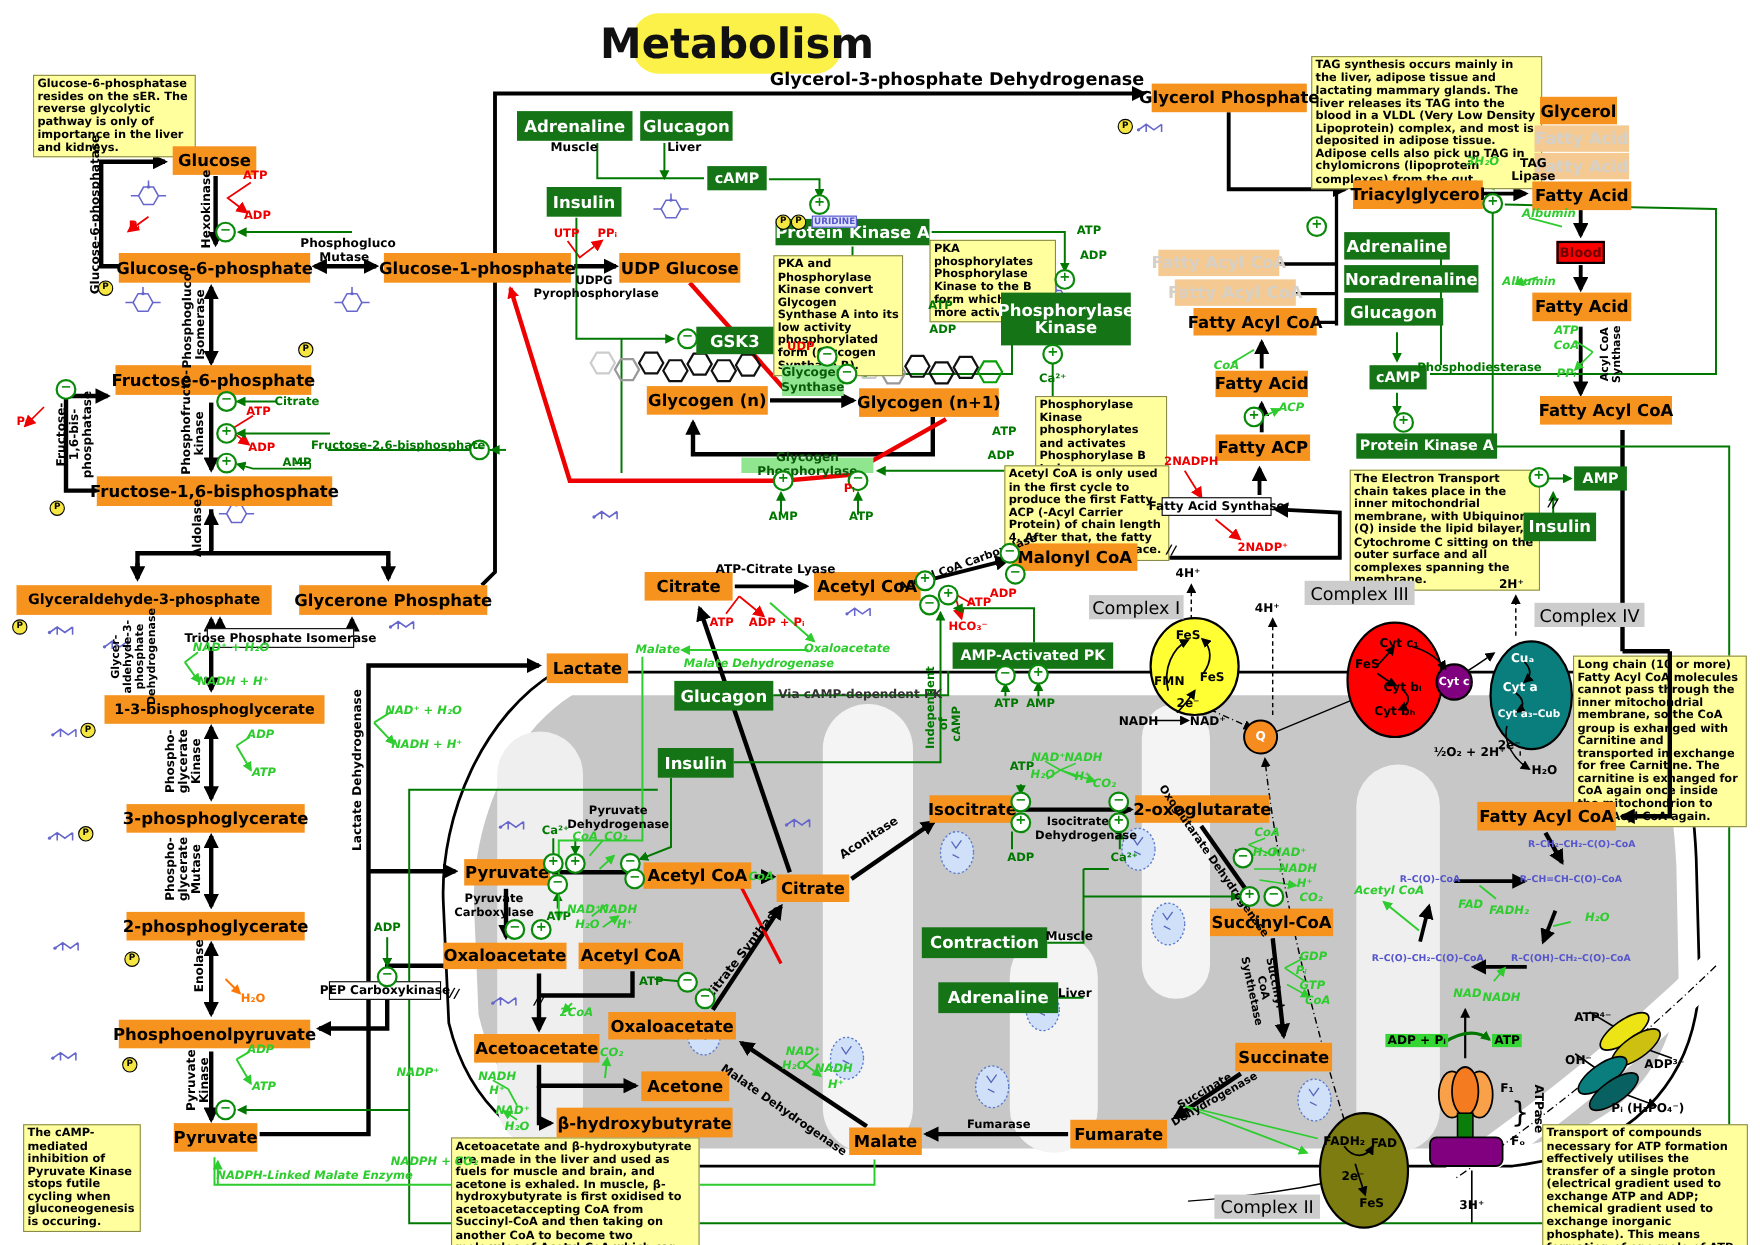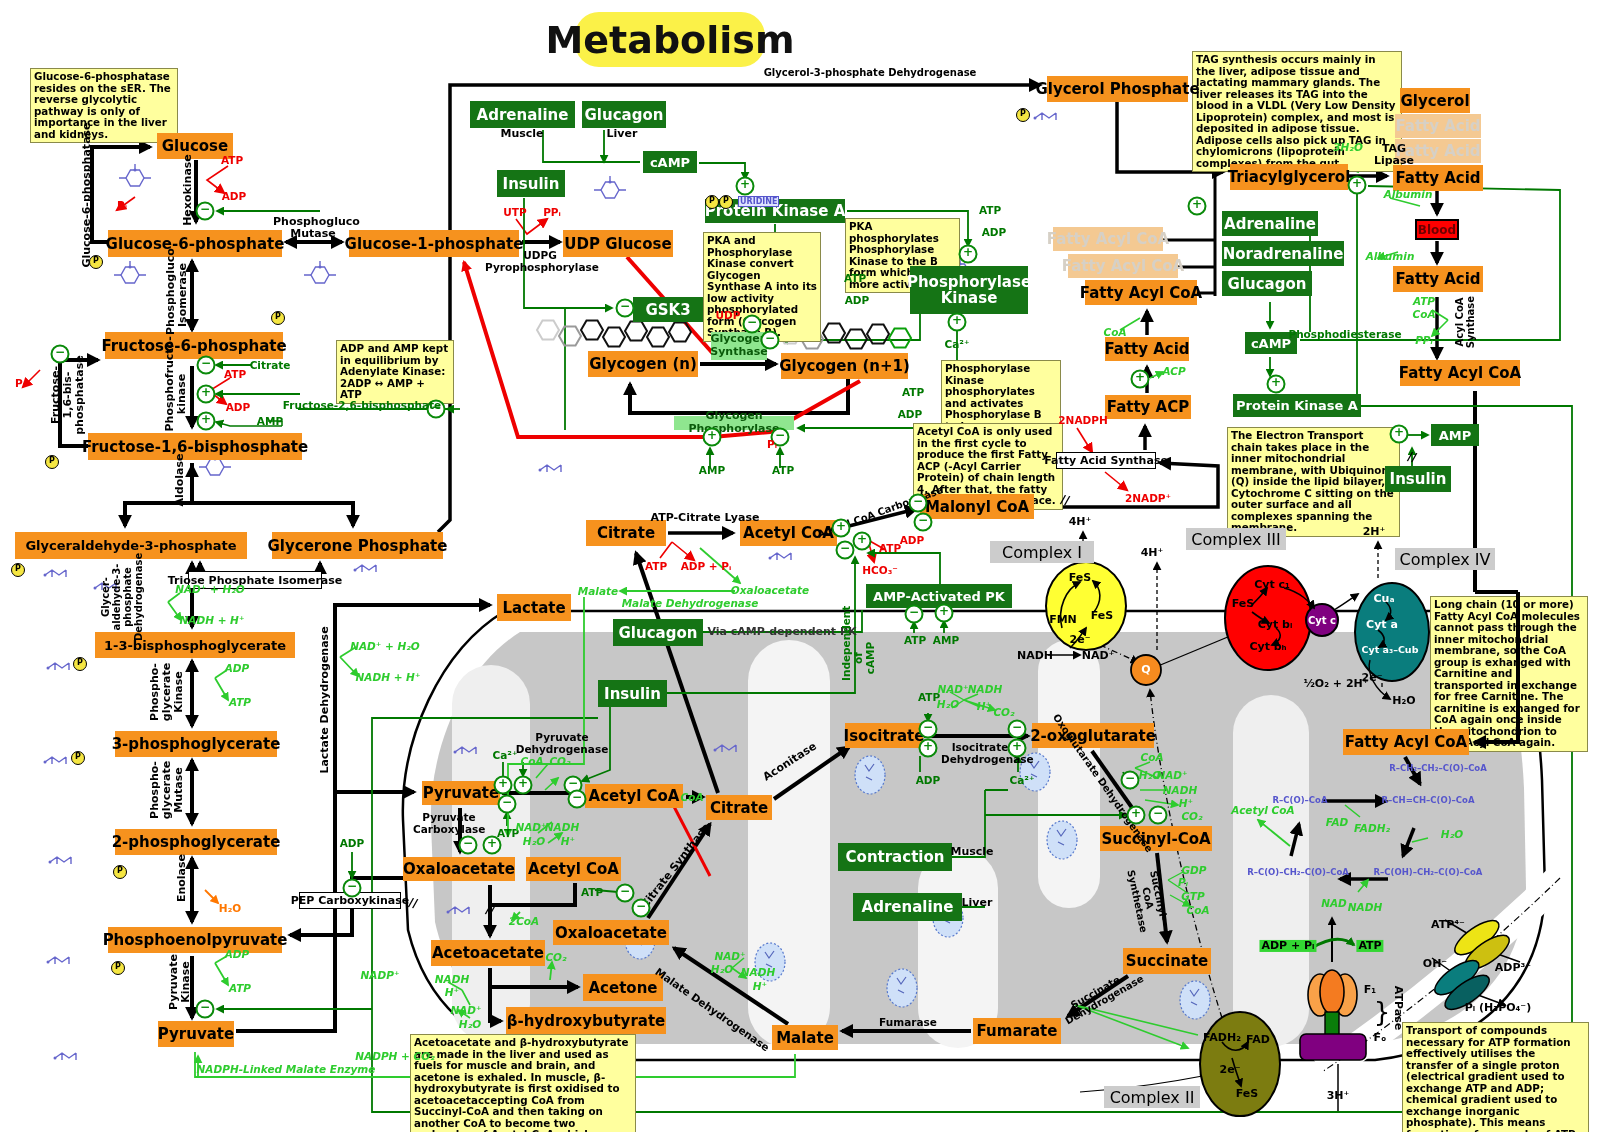--- a/index.html
+++ b/index.html
@@ -328,27 +328,27 @@
         <use href="#mb" transform="translate(902,988)"></use>
         <use href="#mb" transform="translate(770,962)"></use>
         <use href="#mb" transform="translate(640,940)"></use>
         <use href="#mb" transform="translate(1195,1000)"></use>
 </g>
 </svg>
 
 <div class="abs title" style="left:575px;top:12px;width:190px;height:55px">Metabolism</div>
 
 <div class="abs note" style="left:30px;top:68px;width:148px">Glucose-6-phosphatase resides on the sER. The reverse glycolytic pathway is only of importance in the liver and kidneys.</div>
-<div class="abs note" style="left:336px;top:340px;width:118px">ADP and AMP kept in equilibrium by Adenylate Kinase:  2ADP ↔ AMP + ATP</div>
 <div class="abs note" style="left:1192px;top:51px;width:210px">TAG synthesis occurs mainly in the liver, adipose tissue and lactating mammary glands. The liver releases its TAG into the blood in a VLDL (Very Low Density Lipoprotein) complex, and most is deposited in adipose tissue. Adipose cells also pick up TAG in chylomicrons (lipoprotein complexes) from the gut.</div>
 <div class="abs note" style="left:703px;top:232px;width:118px">PKA and Phosphorylase Kinase convert Glycogen Synthase A into its low activity phosphorylated form (Glycogen Synthase B).</div>
 <div class="abs note" style="left:845px;top:218px;width:115px">PKA phosphorylates Phosphorylase Kinase to the B form which is more active.</div>
 <div class="abs note" style="left:941px;top:360px;width:120px">Phosphorylase Kinase phosphorylates and activates Phosphorylase B to become Phosphorylase A.</div>
 <div class="abs note" style="left:913px;top:423px;width:150px">Acetyl CoA is only used in the first cycle to produce the first Fatty ACP (-Acyl Carrier Protein) of chain length 4. After that, the fatty ACP is used in its place.</div>
 <div class="abs note" style="left:1227px;top:427px;width:173px">The Electron Transport chain takes place in the inner mitochondrial membrane, with Ubiquinone (Q) inside the lipid bilayer, Cytochrome C sitting on the outer surface and all complexes spanning the membrane.</div>
+<div class="abs note" style="left:21px;top:1022px;width:107px">The cAMP-mediated inhibition of Pyruvate Kinase stops futile cycling when gluconeogenesis is occuring.</div>
 <div class="abs note" style="left:410px;top:1034px;width:226px">Acetoacetate and β-hydroxybutyrate are made in the liver and used as fuels for muscle and brain, and acetone is exhaled. In muscle, β-hydroxybutyrate is first oxidised to acetoacetaccepting CoA from Succinyl-CoA and then taking on another CoA to become two molecules of Acetyl-CoA which can enter the citric acid cycle.</div>
 <div class="abs note" style="left:1430px;top:596px;width:158px">Long chain (10 or more) Fatty Acyl CoA molecules cannot pass through the inner mitochondrial membrane, so the CoA group is exhanged with Carnitine and transported in exchange for free Carnitine. The carnitine is exhanged for CoA again once inside the mitochondrion to form Acyl CoA again.</div>
 <div class="abs note" style="left:1402px;top:1022px;width:187px">Transport of compounds necessary for ATP formation effectively utilises the transfer of a single proton (electrical gradient used to exchange ATP and ADP; chemical gradient used to exchange inorganic phosphate). This means formation of one mole of ATP requires the transfer of 4 moles of protons.</div>
 
 <div class="abs met" style="left:157px;top:133px;width:76px;height:26px">Glucose</div>
 <div class="abs met" style="left:108px;top:230px;width:174px;height:27px">Glucose-6-phosphate</div>
 <div class="abs met" style="left:349px;top:230px;width:170px;height:27px">Glucose-1-phosphate</div>
 <div class="abs met" style="left:563px;top:230px;width:110px;height:27px">UDP Glucose</div>
 <div class="abs met" style="left:105px;top:332px;width:178px;height:27px">Fructose-6-phosphate</div>
 <div class="abs met" style="left:88px;top:433px;width:214px;height:27px">Fructose-1,6-bisphosphate</div>
@@ -418,40 +418,40 @@
 <div class="abs grn" style="left:838px;top:843px;width:114px;height:28px">Contraction</div>
 <div class="abs grn" style="left:853px;top:893px;width:109px;height:28px">Adrenaline</div>
 
 <div class="abs lgl" style="left:711px;top:332px;width:56px;height:28px;white-space:normal">Glycogen Synthase</div>
 <div class="abs lgl" style="left:674px;top:416px;width:120px;height:14px">Glycogen Phosphorylase</div>
 
 <div class="abs wbx" style="left:188px;top:571px;width:134px;height:18px">Triose Phosphate Isomerase</div>
 <div class="abs wbx" style="left:299px;top:892px;width:102px;height:17px">PEP Carboxykinase</div>
 <div class="abs wbx" style="left:1056px;top:452px;width:100px;height:17px">Fatty Acid Synthase</div>
 
-<div class="abs gly" style="left:990px;top:541px;width:104px;height:22px">Complex I</div>
+<div class="abs gly" style="left:990px;top:541px;width:86px;height:22px">Complex I</div>
 <div class="abs gly" style="left:1186px;top:528px;width:100px;height:22px">Complex III</div>
 <div class="abs gly" style="left:1395px;top:548px;width:100px;height:22px">Complex IV</div>
 <div class="abs gly" style="left:1104px;top:1086px;width:96px;height:22px">Complex II</div>
 
 <div class="ctr lab" style="left:87px;top:195px;transform:translate(-50%,-50%) rotate(-90deg)">Glucose-6-phosphatase</div>
 <div class="ctr lab" style="left:188px;top:190px;transform:translate(-50%,-50%) rotate(-90deg)">Hexokinase</div>
 <div class="ctr lab" style="left:313px;top:228px;width:80px;white-space:normal">Phosphogluco Mutase</div>
 <div class="ctr lab" style="left:177px;top:295px;width:80px;white-space:normal;transform:translate(-50%,-50%) rotate(-90deg)">Phosphogluco Isomerase</div>
 <div class="ctr lab" style="left:176px;top:394px;width:75px;white-space:normal;transform:translate(-50%,-50%) rotate(-90deg)">Phosphofructo- kinase</div>
 <div class="ctr lab" style="left:68px;top:395px;width:80px;white-space:normal;transform:translate(-50%,-50%) rotate(-90deg)">Fructose-1,6-bis- phosphatase</div>
 <div class="ctr lab" style="left:180px;top:480px;transform:translate(-50%,-50%) rotate(-90deg)">Aldolase</div>
 <div class="ctr lab" style="left:122px;top:597px;width:88px;white-space:normal;transform:translate(-50%,-50%) rotate(-90deg);font-size:10px">Glycer- aldehyde-3- phosphate Dehydrogenase</div>
 <div class="ctr lab" style="left:167px;top:692px;width:62px;white-space:normal;transform:translate(-50%,-50%) rotate(-90deg)">Phospho- glycerate Kinase</div>
 <div class="ctr lab" style="left:167px;top:790px;width:62px;white-space:normal;transform:translate(-50%,-50%) rotate(-90deg)">Phospho- glycerate Mutase</div>
 <div class="ctr lab" style="left:182px;top:878px;transform:translate(-50%,-50%) rotate(-90deg)">Enolase</div>
 <div class="ctr lab" style="left:180px;top:982px;width:56px;white-space:normal;transform:translate(-50%,-50%) rotate(-90deg)">Pyruvate Kinase</div>
 <div class="ctr lab" style="left:325px;top:700px;transform:translate(-50%,-50%) rotate(-90deg)">Lactate Dehydrogenase</div>
 <div class="ctr lab" style="left:540px;top:262px;width:110px;white-space:normal;font-size:10.5px">UDPG Pyrophosphorylase</div>
-<div class="ctr lab" style="left:870px;top:72px;font-size:10px">Glycerol-3-phosphate Dehydrogenase</div>
+<div class="ctr lab" style="left:870px;top:72px;font-size:16px">Glycerol-3-phosphate Dehydrogenase</div>
 <div class="ctr lab" style="left:1394px;top:155px;width:44px;white-space:normal">TAG Lipase</div>
 <div class="ctr lab" style="left:1465px;top:322px;width:60px;white-space:normal;transform:translate(-50%,-50%) rotate(-90deg);font-size:10px">Acyl CoA Synthase</div>
 <div class="ctr cfg" style="left:1345px;top:334px">Phosphodiesterase</div>
 <div class="ctr lab" style="left:705px;top:518px;font-size:11px">ATP-Citrate Lyase</div>
 <div class="ctr cfl" style="left:690px;top:603px">Malate Dehydrogenase</div>
 <div class="ctr lab" style="left:880px;top:512px;transform:translate(-50%,-50%) rotate(-20deg);font-size:10px">Acetyl CoA Carboxylase</div>
 <div class="ctr lab" style="left:562px;top:744px;width:95px;white-space:normal;font-size:10.5px">Pyruvate Dehydrogenase</div>
 <div class="ctr lab" style="left:449px;top:824px;width:72px;white-space:normal;font-size:10.5px">Pyruvate Carboxylase</div>
 <div class="ctr lab" style="left:676px;top:866px;transform:translate(-50%,-50%) rotate(-52deg);font-size:11px">Citrate Synthase</div>
 <div class="ctr lab" style="left:790px;top:762px;transform:translate(-50%,-50%) rotate(-33deg);font-size:11px">Aconitase</div>

